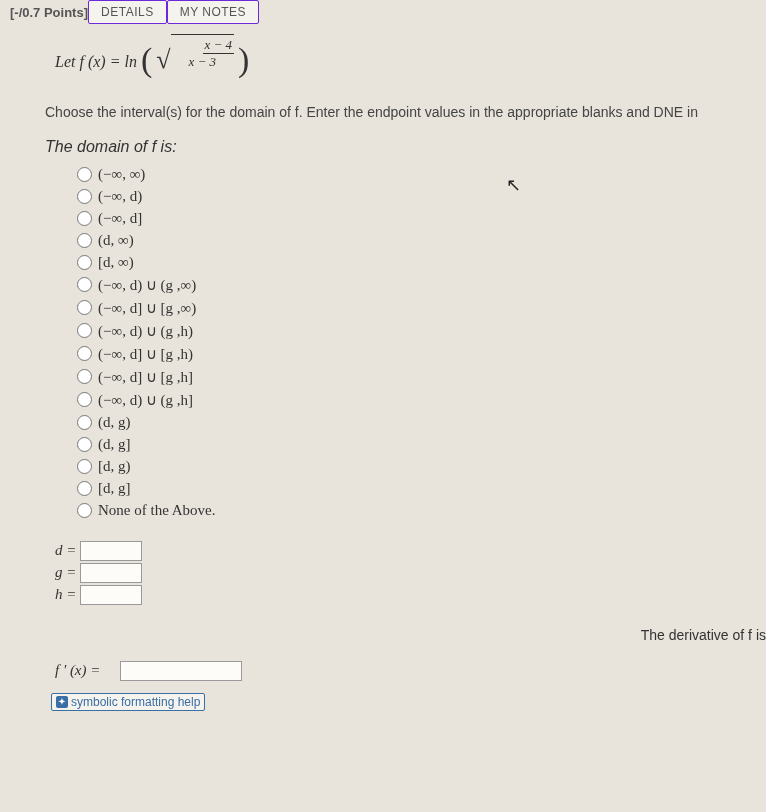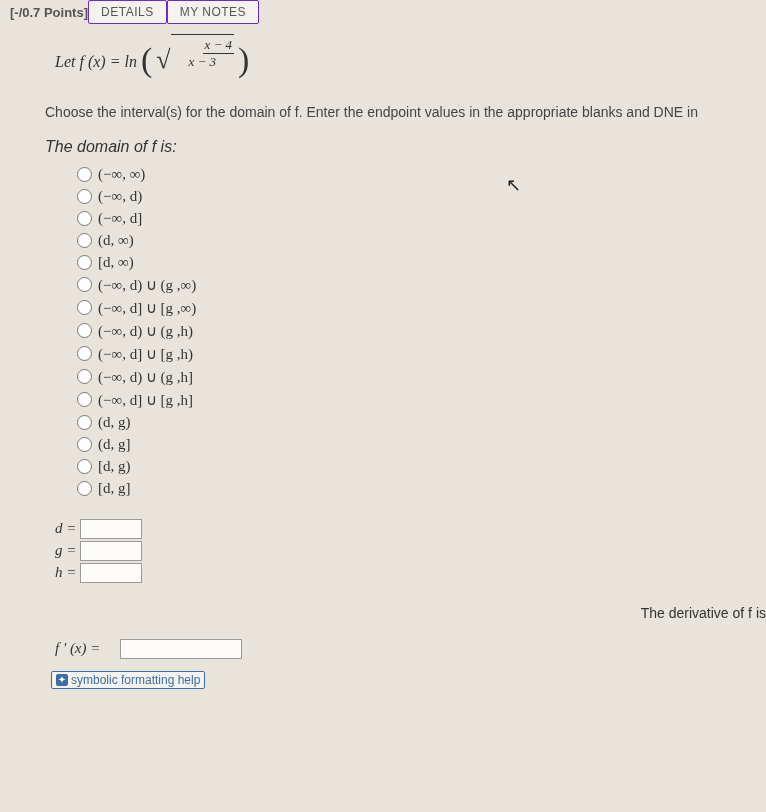--- a/index.html
+++ b/index.html
@@ -203,41 +203,45 @@
     <div class="opt">
         <span class="radio"></span>
         <span>(−∞, d) ∪ (g ,h)</span>
       </div>
     <div class="opt">
         <span class="radio"></span>
         <span>(−∞, d] ∪ [g ,h)</span>
       </div>
     <div class="opt">
         <span class="radio"></span>
+        <span>(−∞, d] ∪ [g ,h]</span>
+      </div>
+    <div class="opt">
+        <span class="radio"></span>
         <span>(−∞, d) ∪ (g ,h]</span>
       </div>
     <div class="opt">
         <span class="radio"></span>
-        <span>(−∞, d] ∪ [g ,h]</span>
-      </div>
-    <div class="opt">
-        <span class="radio"></span>
         <span>(d, g)</span>
       </div>
     <div class="opt">
         <span class="radio"></span>
         <span>(d, g]</span>
       </div>
     <div class="opt">
         <span class="radio"></span>
         <span>[d, g)</span>
       </div>
     <div class="opt">
         <span class="radio"></span>
         <span>[d, g]</span>
+      </div>
+    <div class="opt">
+        <span class="radio"></span>
+        <span>None of the Above.</span>
       </div>
   </div>
 
   <div class="inputs">
     <div class="input-row">
       <span>d =</span>
       <span class="tbox"></span>
     </div>
     <div class="input-row">
       <span>g =</span>

